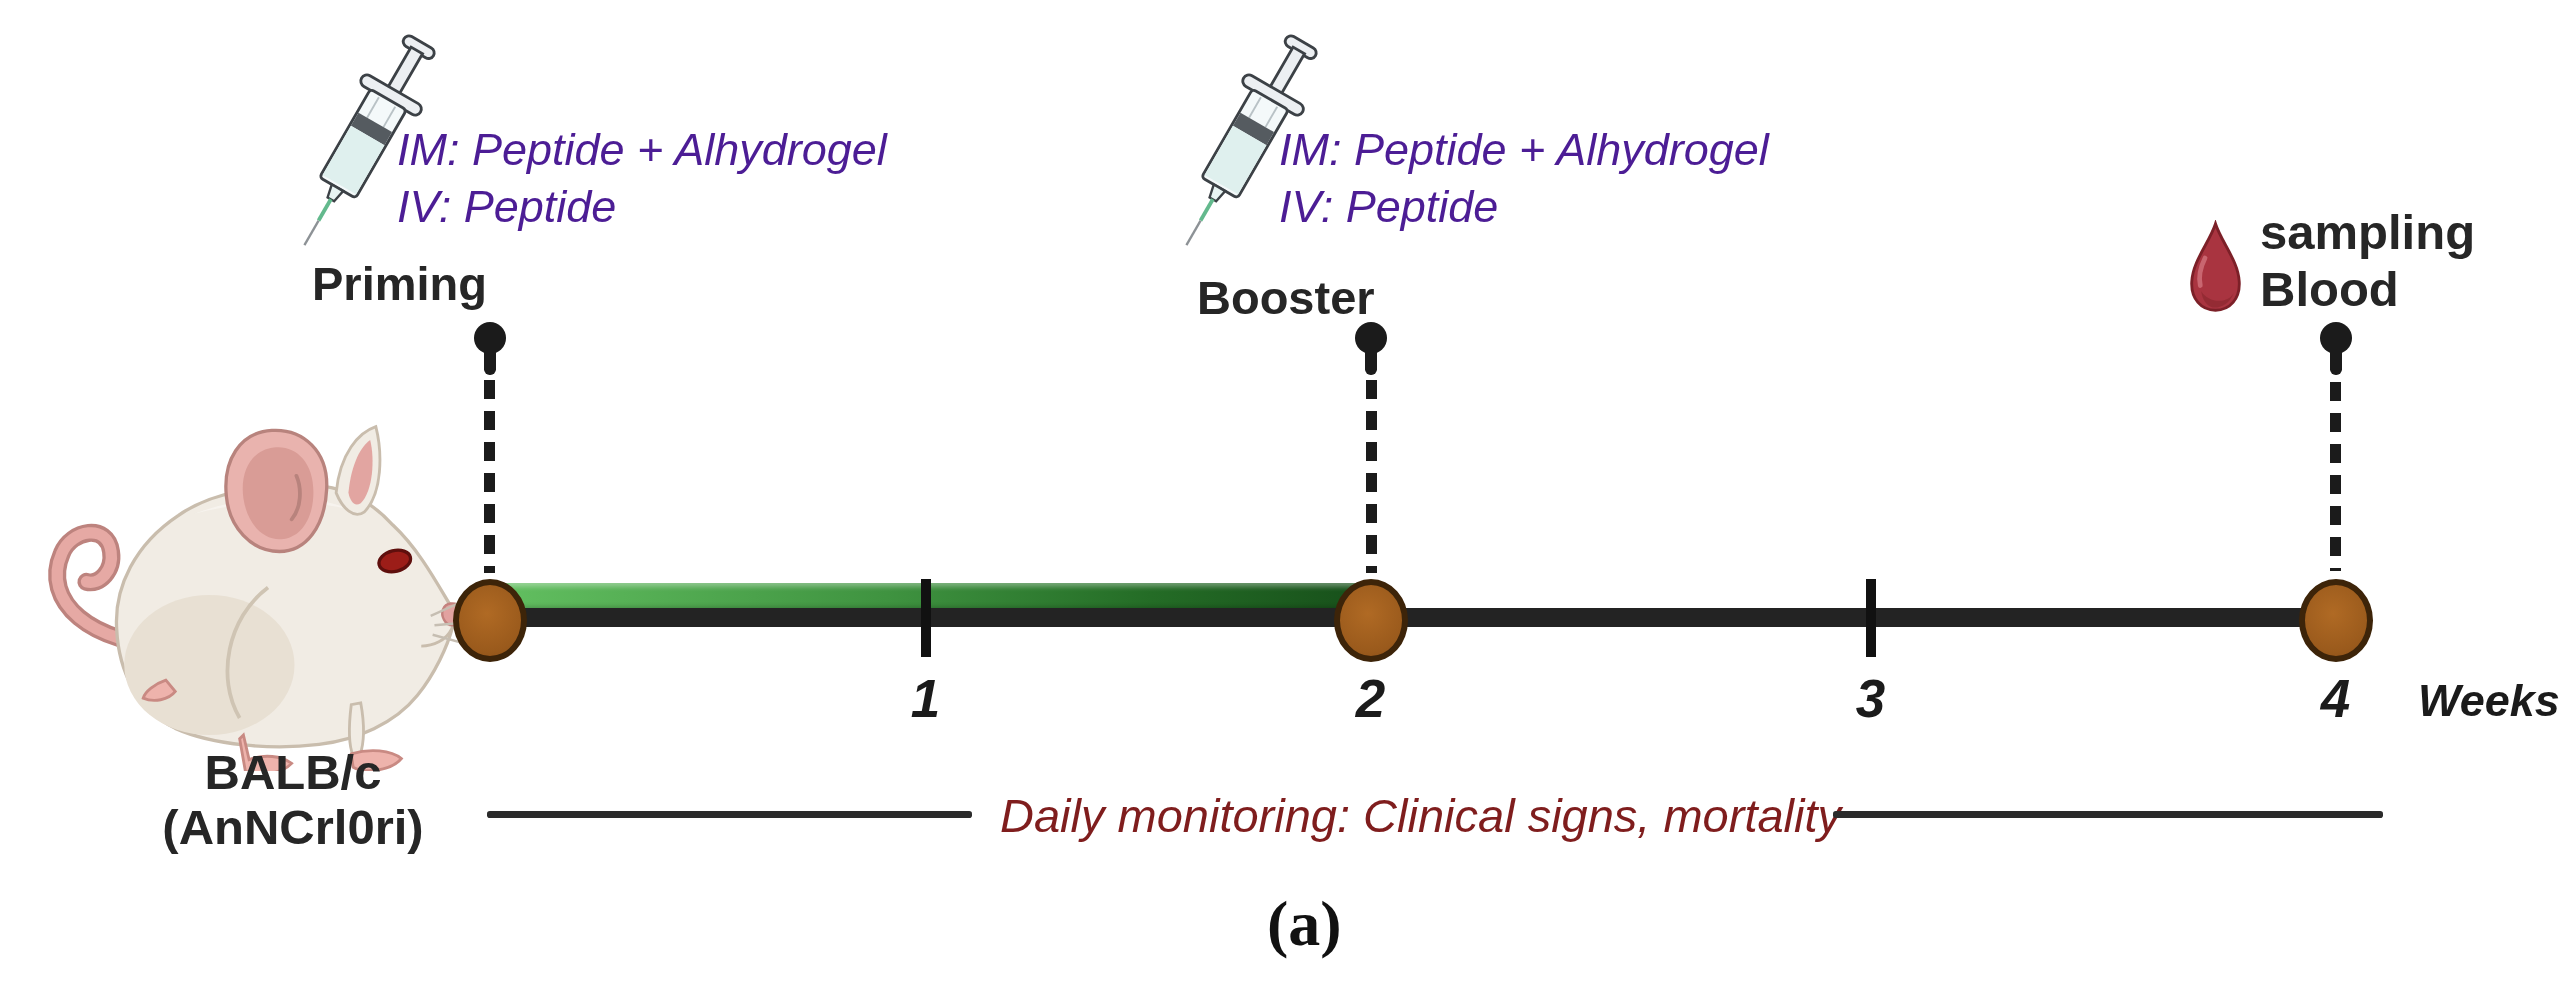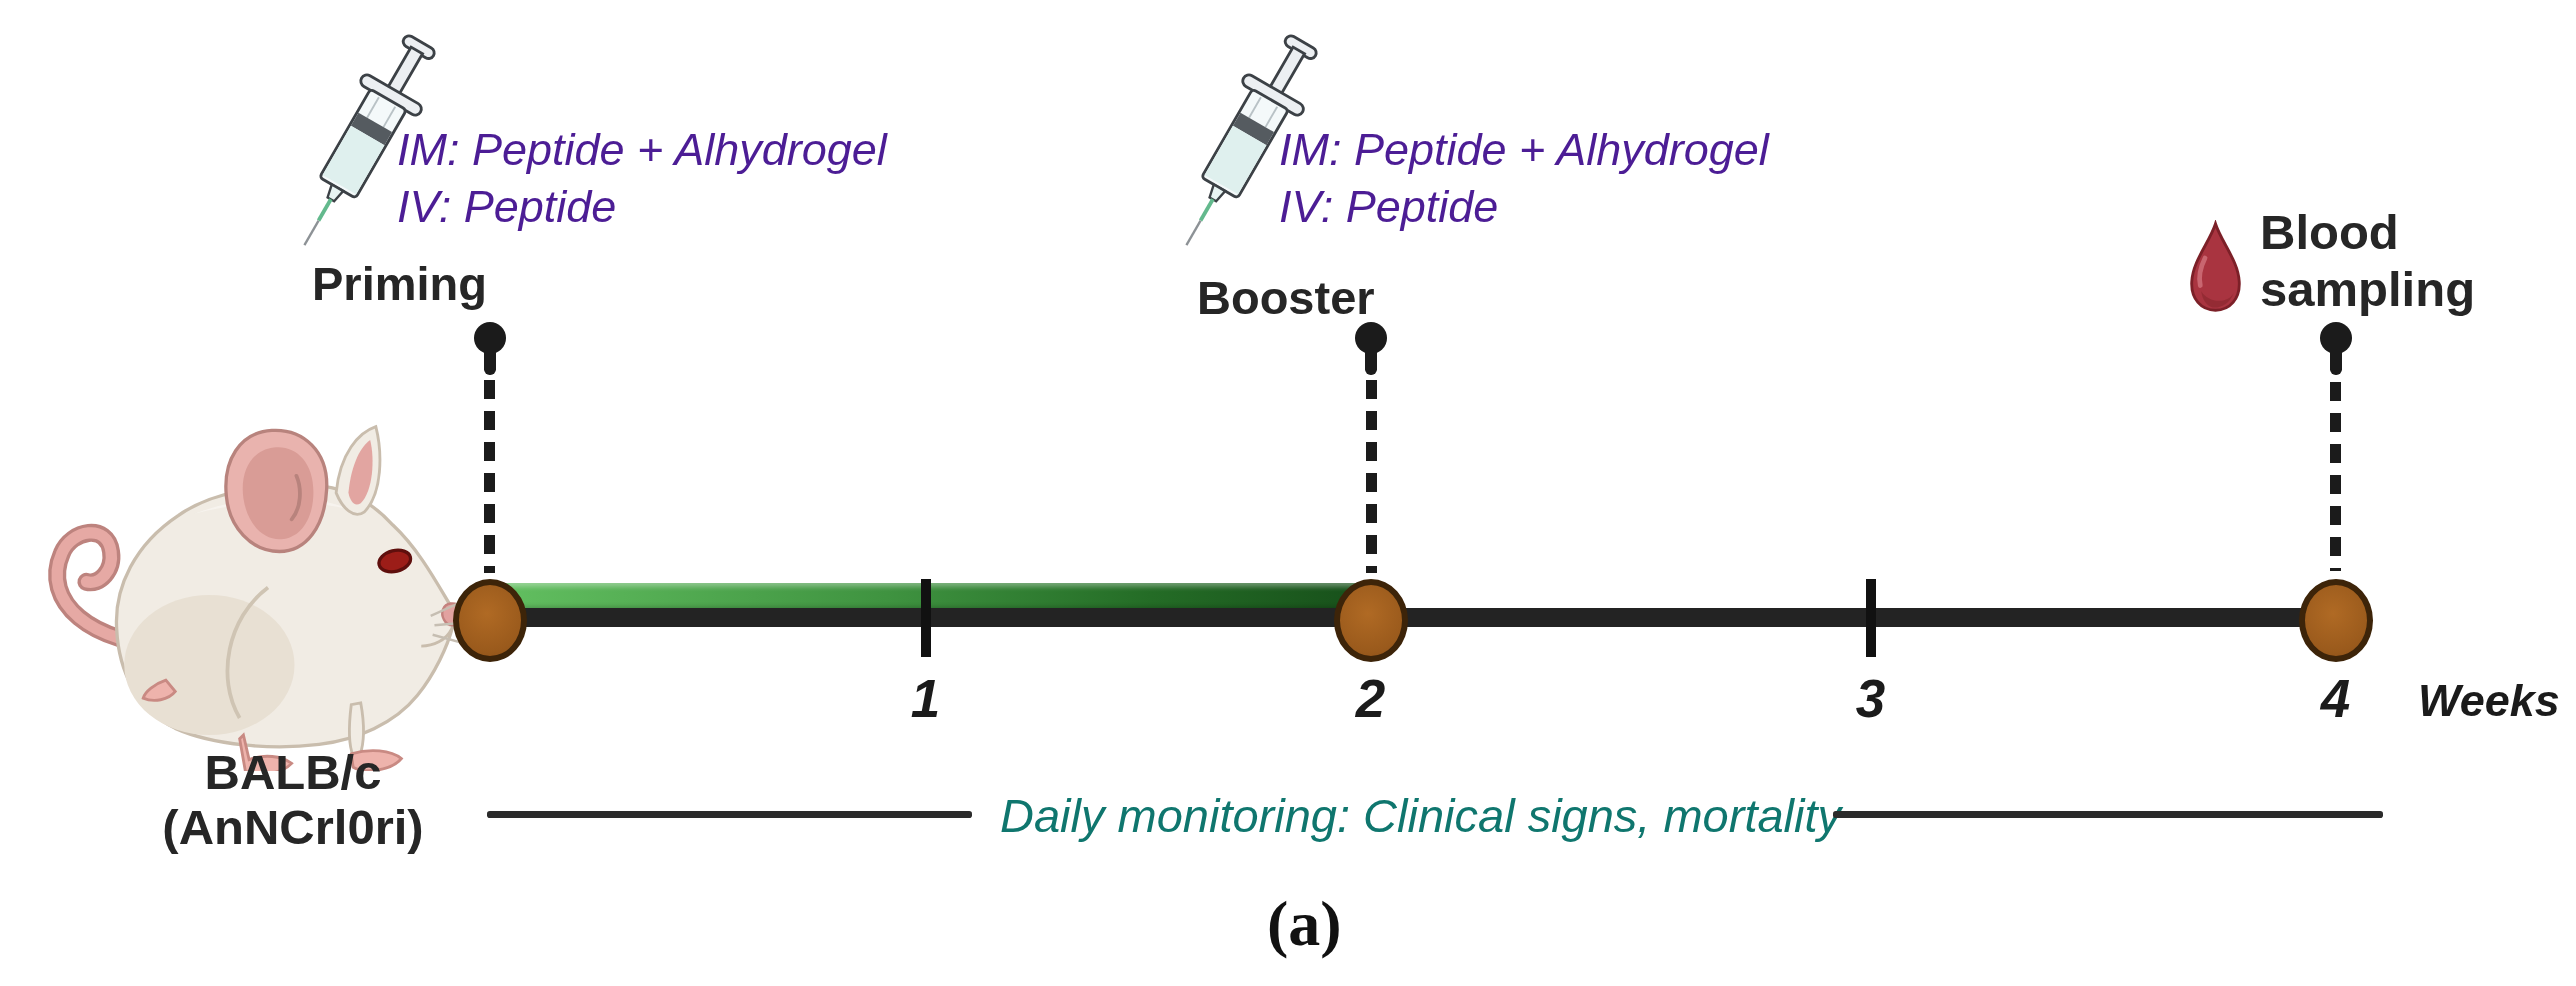--- a/index.html
+++ b/index.html
@@ -23,21 +23,21 @@
   
   .green-band{height:25.5px;background:linear-gradient(to right,#63c061,#3f9340 45%,#246c26 75%,#174f1a 100%);box-shadow:inset 0 7.6px 5.7px -3.8px rgba(255,255,255,.35), inset 0 -5.7px 5.7px -3.8px rgba(0,0,0,.25);}
   .bar{height:19px;background:#232323;border-radius:1.9px;}
   .tick{width:9.5px;height:78px;background:#111111;}
   .node{width:74px;height:83px;border-radius:50%;background:#a0601f;border:6.6px solid #3d2409;box-sizing:border-box;background:radial-gradient(circle at 45% 40%, #b06a24 0%, #9a5a1c 70%, #8a4f18 100%);}
   .wk{font-weight:bold;font-style:italic;font-size:53px;color:#1b1b1b;text-align:center;width:113px;}
   .weeks-label{font-weight:bold;font-style:italic;font-size:45px;color:#1b1b1b;white-space:nowrap;text-align:center;}
 
   
   .mon-line{height:6.6px;background:#2b2b2b;border-radius:2.8px;}
-  .mon-text{font-style:italic;font-size:47px;white-space:nowrap;color:#0f766e;}
+  .mon-text{font-style:italic;font-size:47px;white-space:nowrap;color:#7f1d1d;}
 
   
   .strain{font-weight:bold;font-size:49px;line-height:55px;text-align:center;color:#262626;white-space:nowrap;}
 
   
   .caption{font-family:"Liberation Serif",serif;font-weight:bold;font-size:64px;color:#111;}
 </style>
 </head>
 <body>
 
@@ -157,22 +157,22 @@
 
   <div class="abs" style="left:2187px;top:220px;width:57px;height:95px;">
     <svg width="57" height="95" viewBox="0 0 60 100">
       <path d="M30 4 C 24 23, 6 43, 5 65 C 4 83, 15 95, 30 95 C 45 95, 56 83, 55 65 C 54 43, 36 23, 30 4 Z" fill="#a93440" stroke="#7c2028" stroke-width="3"></path>
       <path d="M15 75 C 22 87, 42 89, 49 77 C 45 89, 34 93, 27 92 C 20 90, 16 83, 15 75 Z" fill="#8e2830" opacity="0.75"></path>
       <path d="M19 40 C 14 50, 12 60, 14 69" stroke="#cf7079" stroke-width="5" fill="none" stroke-linecap="round" opacity="0.85"></path>
     </svg>
   </div>
 
   <div class="abs blood-label" style="left:2260px;top:204px;">
+    <div>sampling</div>
     <div>Blood</div>
-    <div>sampling</div>
   </div>
 
   <div class="abs pin" style="left:2320px;top:322px;">
     <span class="head"></span>
     <span class="stem"></span>
   </div>
   <div class="abs vdash" style="left:2330px;top:382px;height:189px;"></div>
 
   <div class="abs green-band" style="left:490px;top:583px;width:881px;"></div>
   <div class="abs bar" style="left:478px;top:608px;width:1877px;"></div>

